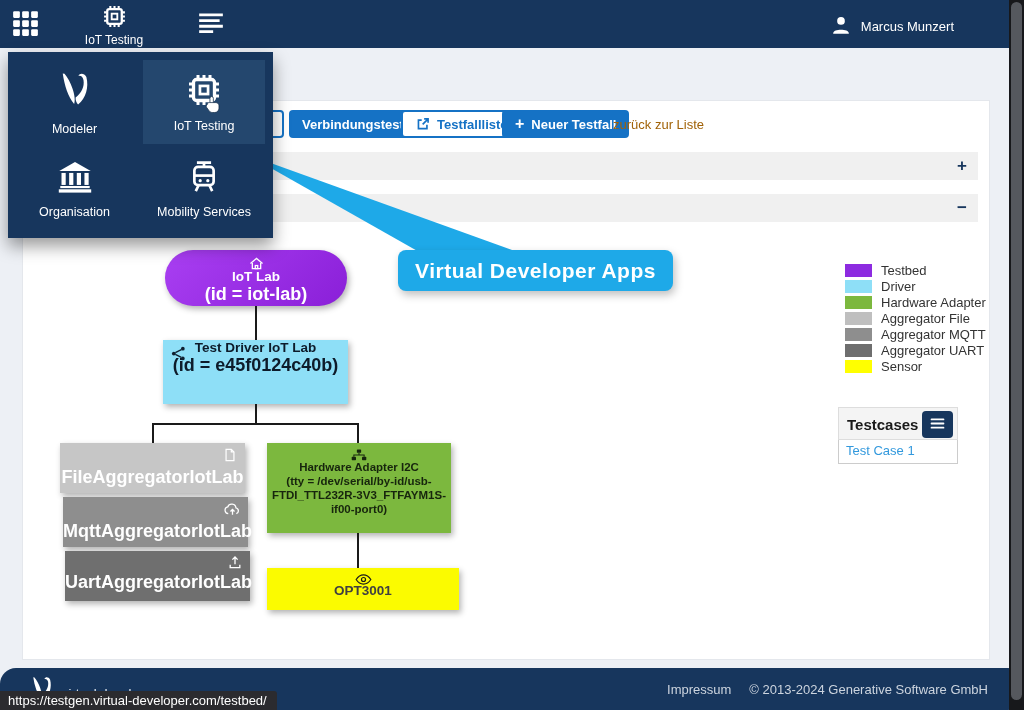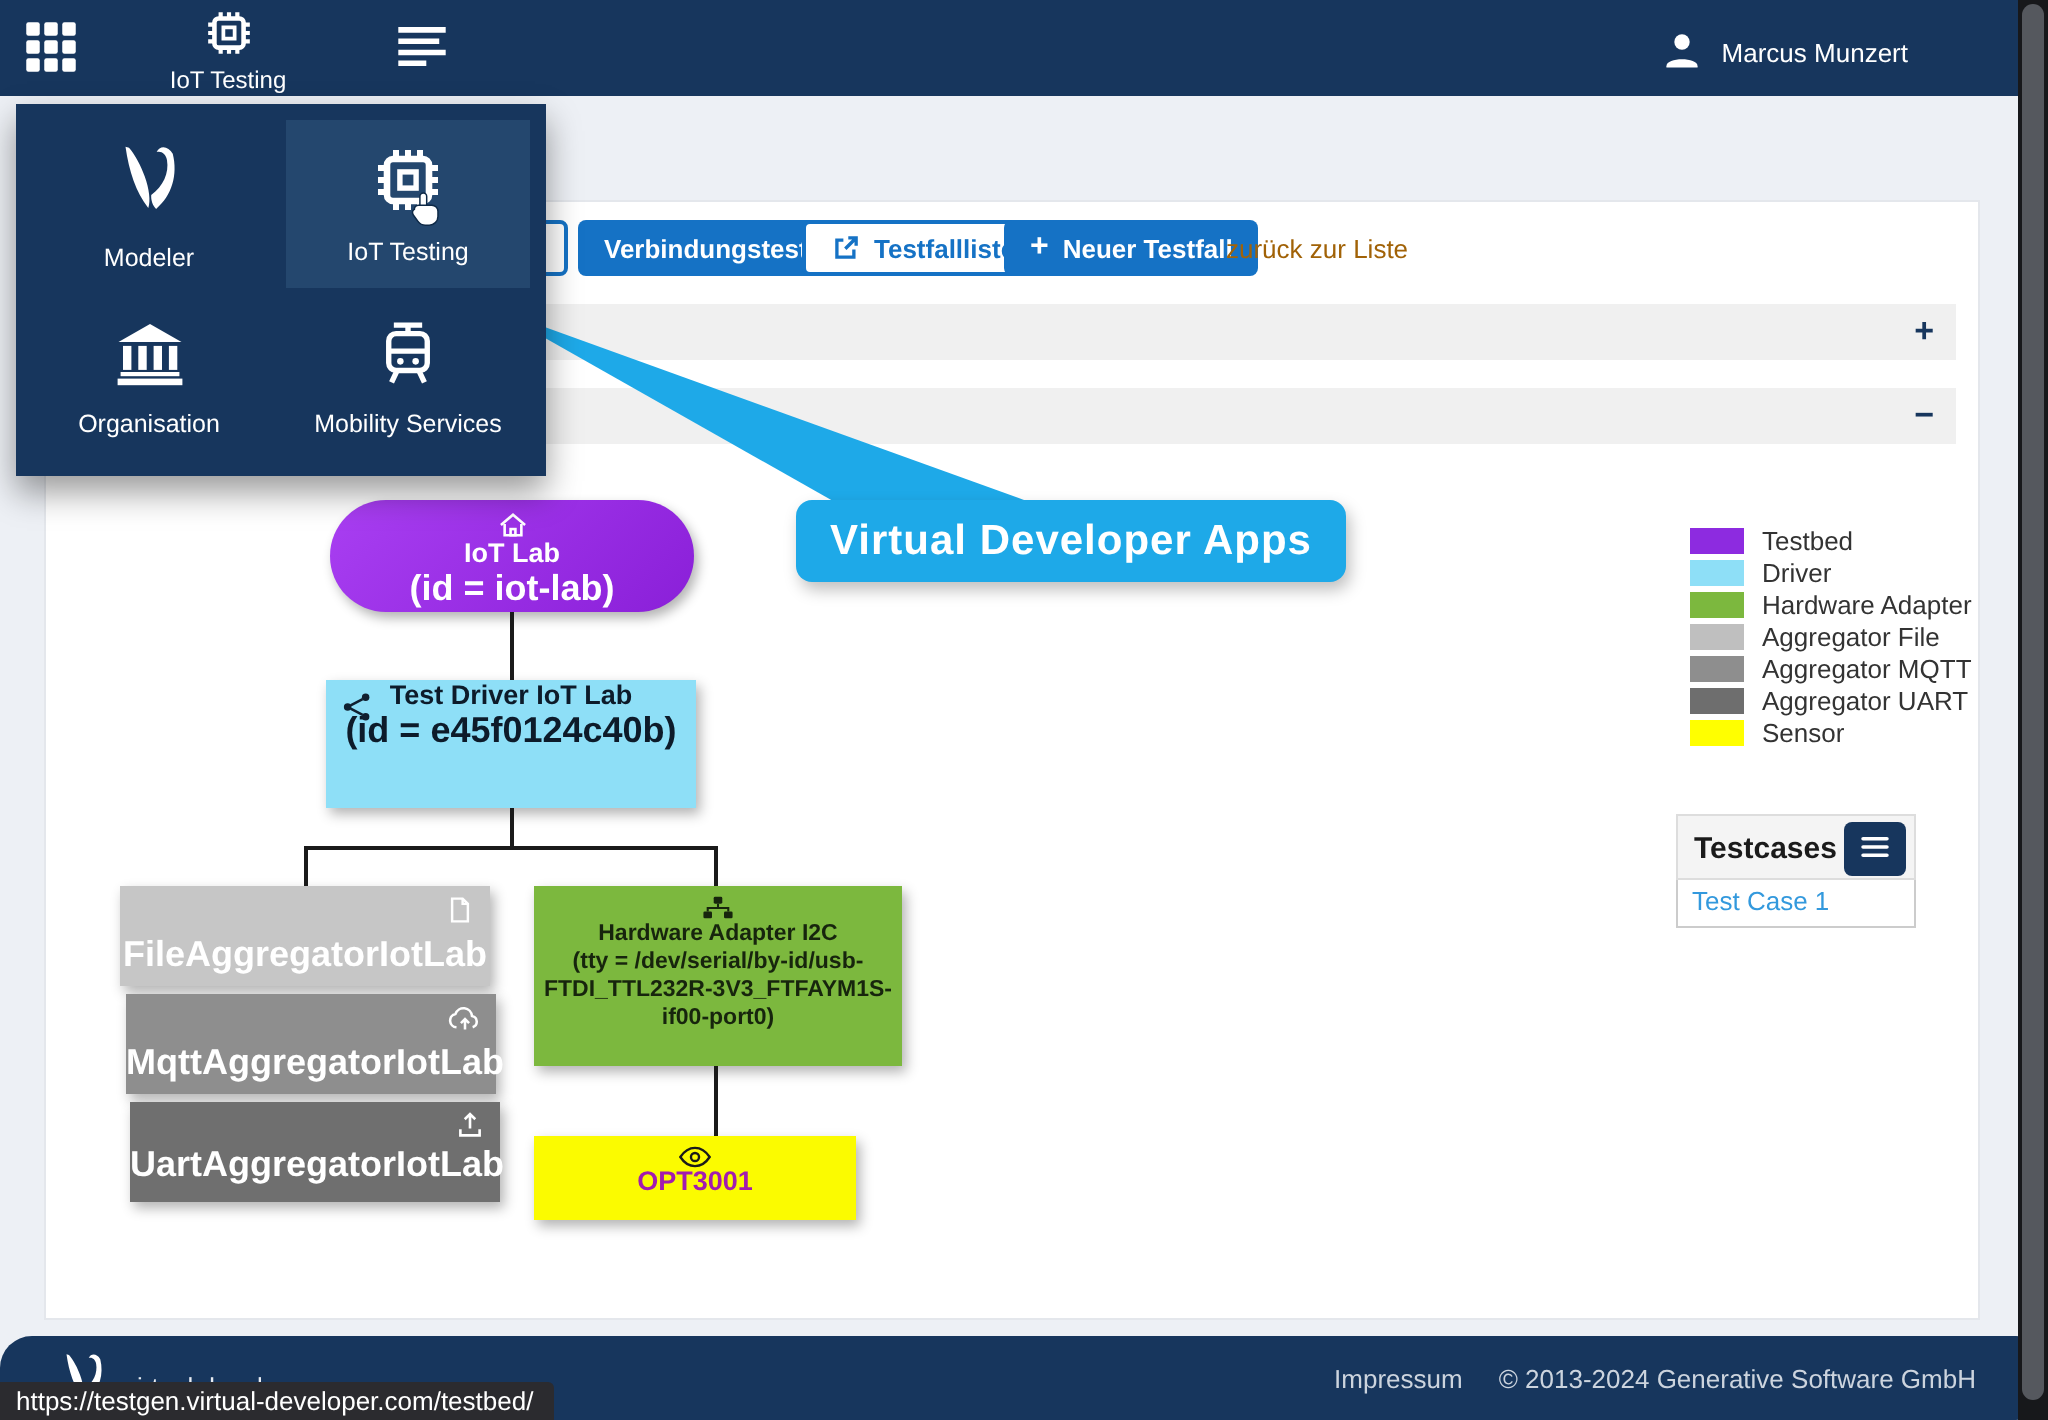--- a/index.html
+++ b/index.html
@@ -241,21 +241,21 @@
           <rect x="0.5" y="9" width="5" height="4" rx="0.8"></rect>
           <rect x="12.5" y="9" width="5" height="4" rx="0.8"></rect>
         </g>
       <path d="M9 4.5V7 M3 9V7h12v2" stroke="#17250d" stroke-width="1.2" fill="none"></path>
     </svg>
   </span>
   <div style="font-weight:bold; font-size:11.5px; line-height:14px;">Hardware Adapter I2C</div>
   <div style="font-weight:bold; font-size:11.5px; line-height:14px; overflow-wrap:anywhere;">(tty = /dev/serial/by-id/usb-FTDI_TTL232R-3V3_FTFAYM1S-if00-port0)</div>
 </div>
 
-<div class="node" style="left: 267px; top: 568px; width: 161px; height: 42px; padding-top: 3px; color: #a21caf; background-color: rgb(251, 251, 0);">
+<div class="node" style="left: 267px; top: 568px; width: 192px; height: 42px; padding-top: 3px; color: #404040; background-color: rgb(251, 251, 0);">
   <span style="display:block; height:12px;">
     <svg viewBox="0 0 18 12" width="17" height="11" fill="none" stroke="#1a1a1a" stroke-width="1.3">
       <path d="M1 6c2.5-3.8 5.2-5 8-5s5.5 1.2 8 5c-2.5 3.8-5.2 5-8 5S3.5 9.8 1 6z"></path>
         <circle cx="9" cy="6" r="2.2"></circle>
     </svg>
   </span>
   <div class="t1">OPT3001</div>
 </div>
 
 <div class="legend">

